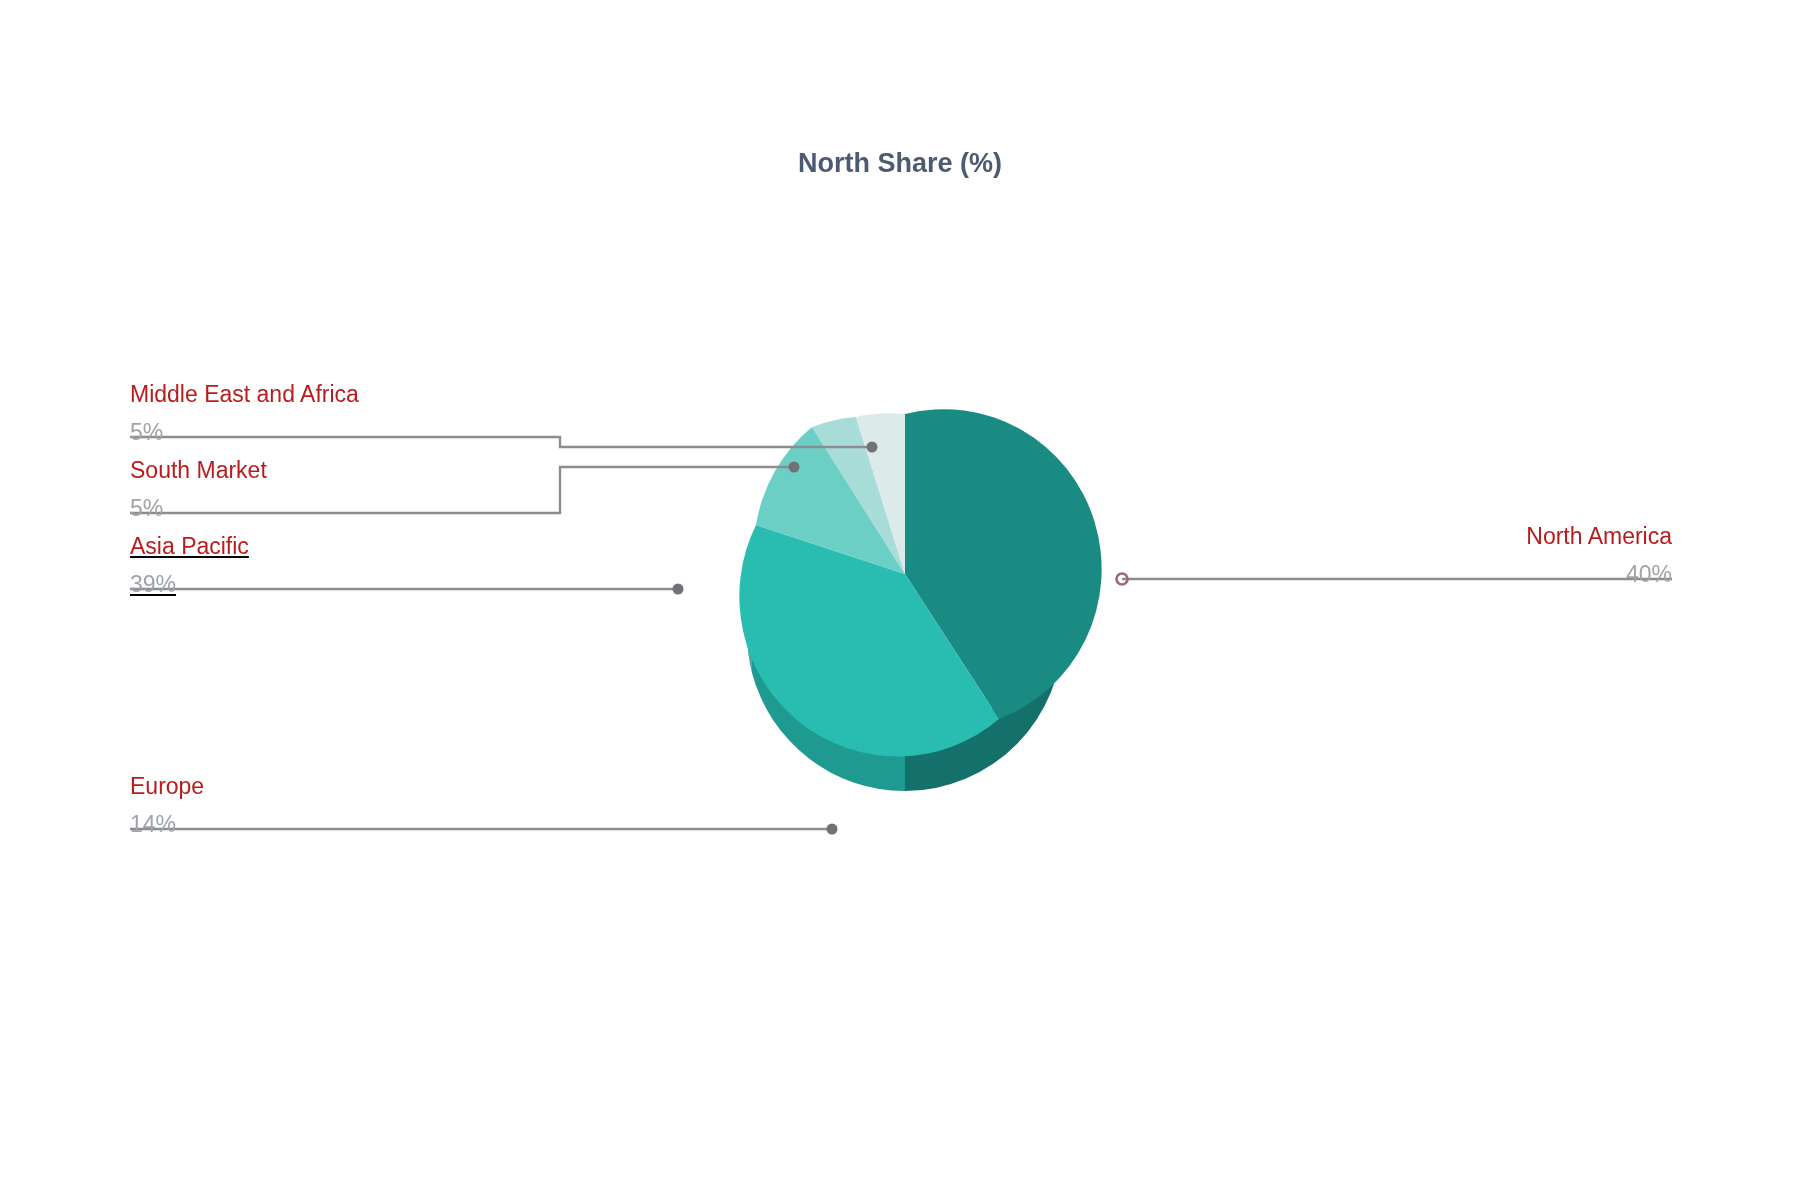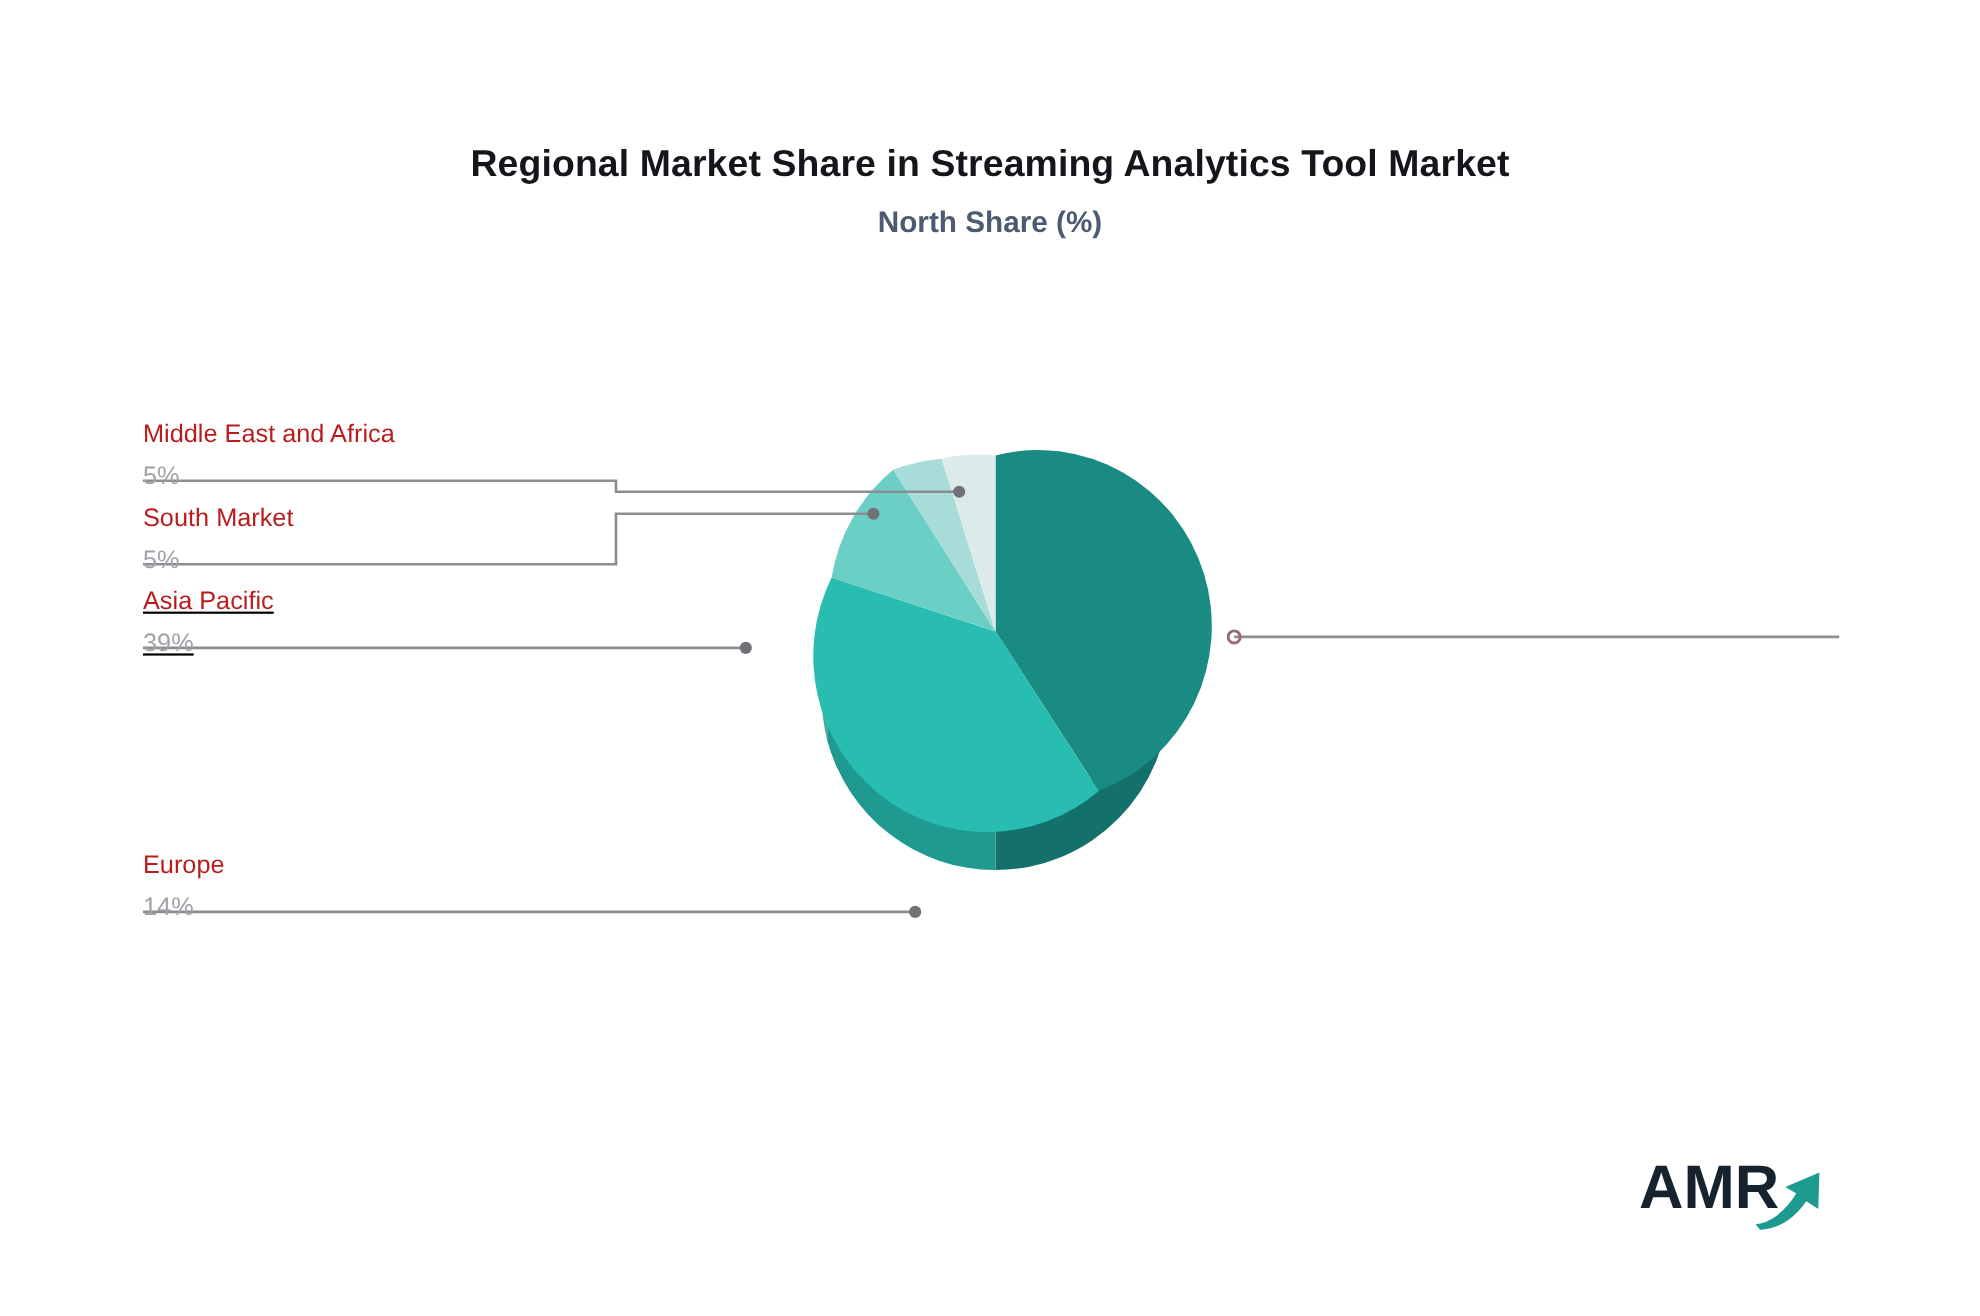--- a/index.html
+++ b/index.html
@@ -86,21 +86,20 @@
     height: 80px;
   }
   #amr-logo svg { display: block; }
 </style>
 </head>
 <body>
 
 <div id="canvas">
 
   <div id="title-block">
-    <div id="chart-title">Regional Market Share in Streaming Analytics Tool Market</div>
     <div id="chart-subtitle">North Share (%)</div>
   </div>
 
   <div id="pie-stage">
     <svg id="pie-svg" width="1800" height="1196" viewBox="0 0 1800 1196" xmlns="http://www.w3.org/2000/svg">
 
       <g>
 
         <path fill="#13706a" d="M 1063,574 A 158,160 0 0 1 905,734 L 905,791 A 158,160 0 0 0 1063,631 Z"></path>
 
@@ -158,21 +157,19 @@
   <div class="callout left" style="left:130px; top:532px;text-decoration:underline;">
     <span class="cl-name">Asia Pacific</span>
     <span class="cl-value">39%</span>
   </div>
 
   <div class="callout left" style="left:130px; top:772px;">
     <span class="cl-name">Europe</span>
     <span class="cl-value">14%</span>
   </div>
 
+  <div class="callout right" style="right:128px; top:522px;">
+    <span class="cl-name">North America</span>
+    <span class="cl-value">40%</span>
+  </div>
 
-  <div id="amr-logo">
-    <svg width="180" height="80" viewBox="0 0 180 80" xmlns="http://www.w3.org/2000/svg">
-      <text x="0" y="57" font-family="Liberation Sans, sans-serif" font-size="56" font-weight="bold" letter-spacing="0" fill="#16222e">AMR</text>
-      <path fill="#1d9b90" d="M 106,72 C 122,70 134,58 143,44 L 133,38 L 164,25 L 163,58 L 152,51 C 142,66 128,76 110,77 Z"></path>
-    </svg>
-  </div>
 
 </div>
 
 </body></html>

